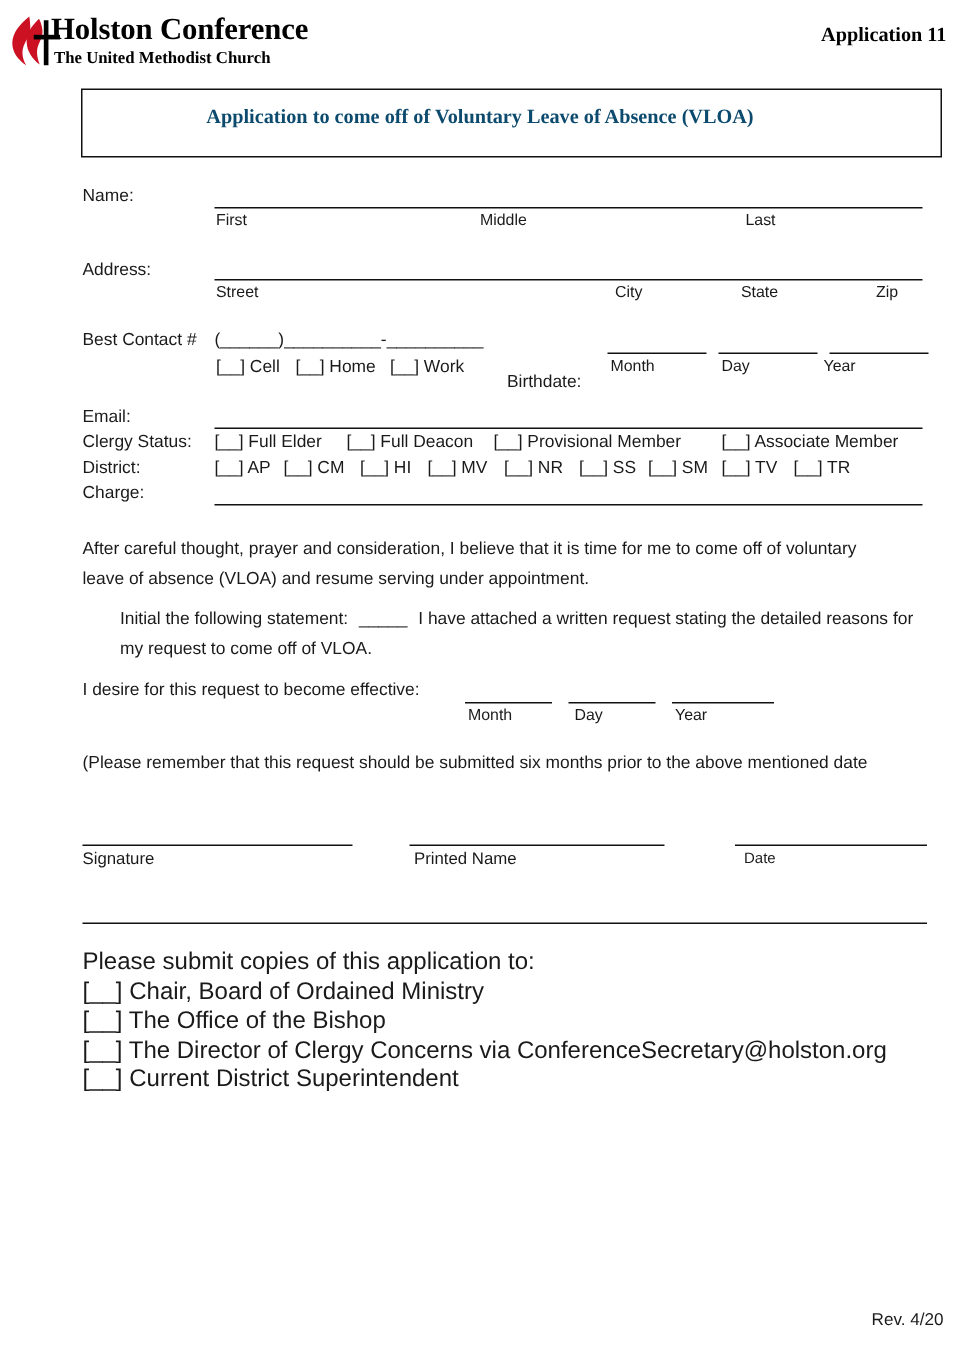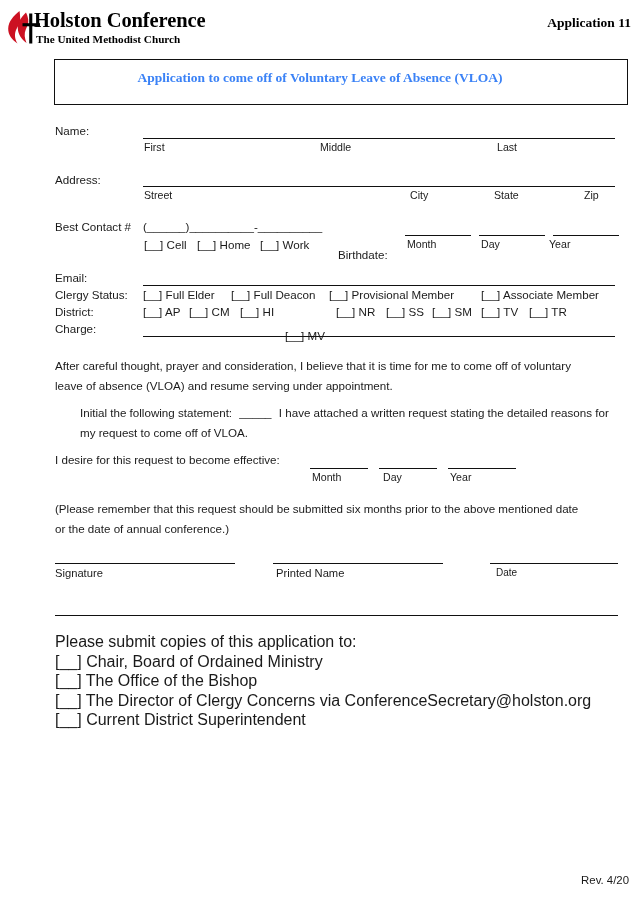--- a/index.html
+++ b/index.html
@@ -78,21 +78,21 @@
     border: 1.5px solid #111;
     box-sizing: border-box;
   }
   .title-text {
     position: absolute;
     left: 0; right: 0; top: 10px;
     text-align: center;
     font-family: "Liberation Serif", serif;
     font-size: 13.5px;
     font-weight: bold;
-    color: #3b82f6;
+    color: #0c4a6e;
     padding-right: 42px;
   }
 
   
   .f {
     position: absolute;
     font-size: 11.6px;
     line-height: 14px;
     color: #1a1a1a;
     white-space: nowrap;
@@ -225,21 +225,21 @@
     <span>AP</span>
   </div>
   <div class="f" style="left:189px; top:305px;">
     <span>[__]</span>
     <span>CM</span>
   </div>
   <div class="f" style="left:240px; top:305px;">
     <span>[__]</span>
     <span>HI</span>
   </div>
-  <div class="f" style="left:285px; top:305px;margin-top:24px;">
+  <div class="f" style="left:285px; top:305px;">
     <span>[__]</span>
     <span>MV</span>
   </div>
   <div class="f" style="left:336px; top:305px;">
     <span>[__]</span>
     <span>NR</span>
   </div>
   <div class="f" style="left:386px; top:305px;">
     <span>[__]</span>
     <span>SS</span>
@@ -277,21 +277,20 @@
   <div class="f" style="left:55px; top:453px;">I desire for this request to become effective:</div>
   <div class="rule" style="left:310px; top:468px; width:58px;"></div>
   <div class="rule" style="left:379px; top:468px; width:58px;"></div>
   <div class="rule" style="left:448px; top:468px; width:68px;"></div>
   <div class="caption" style="left:312px; top:471px;">Month</div>
   <div class="caption" style="left:383px; top:471px;">Day</div>
   <div class="caption" style="left:450px; top:471px;">Year</div>
 
   <div class="para" style="left:55px; top:499px; width:580px;">
     <div>(Please remember that this request should be submitted six months prior to the above mentioned date</div>
-    <div>or the date of annual conference.)</div>
   </div>
 
   <div class="rule" style="left:55px; top:563px; width:180px;"></div>
   <div class="rule" style="left:273px; top:563px; width:170px;"></div>
   <div class="rule" style="left:490px; top:563px; width:128px;"></div>
   <div class="caption" style="left:55px; top:567px; font-size:11.2px;">Signature</div>
   <div class="caption" style="left:276px; top:567px; font-size:11.2px;">Printed Name</div>
   <div class="caption" style="left:496px; top:567px; font-size:10px;">Date</div>
 
   <div class="rule" style="left:55px; top:615px; width:563px;"></div>

